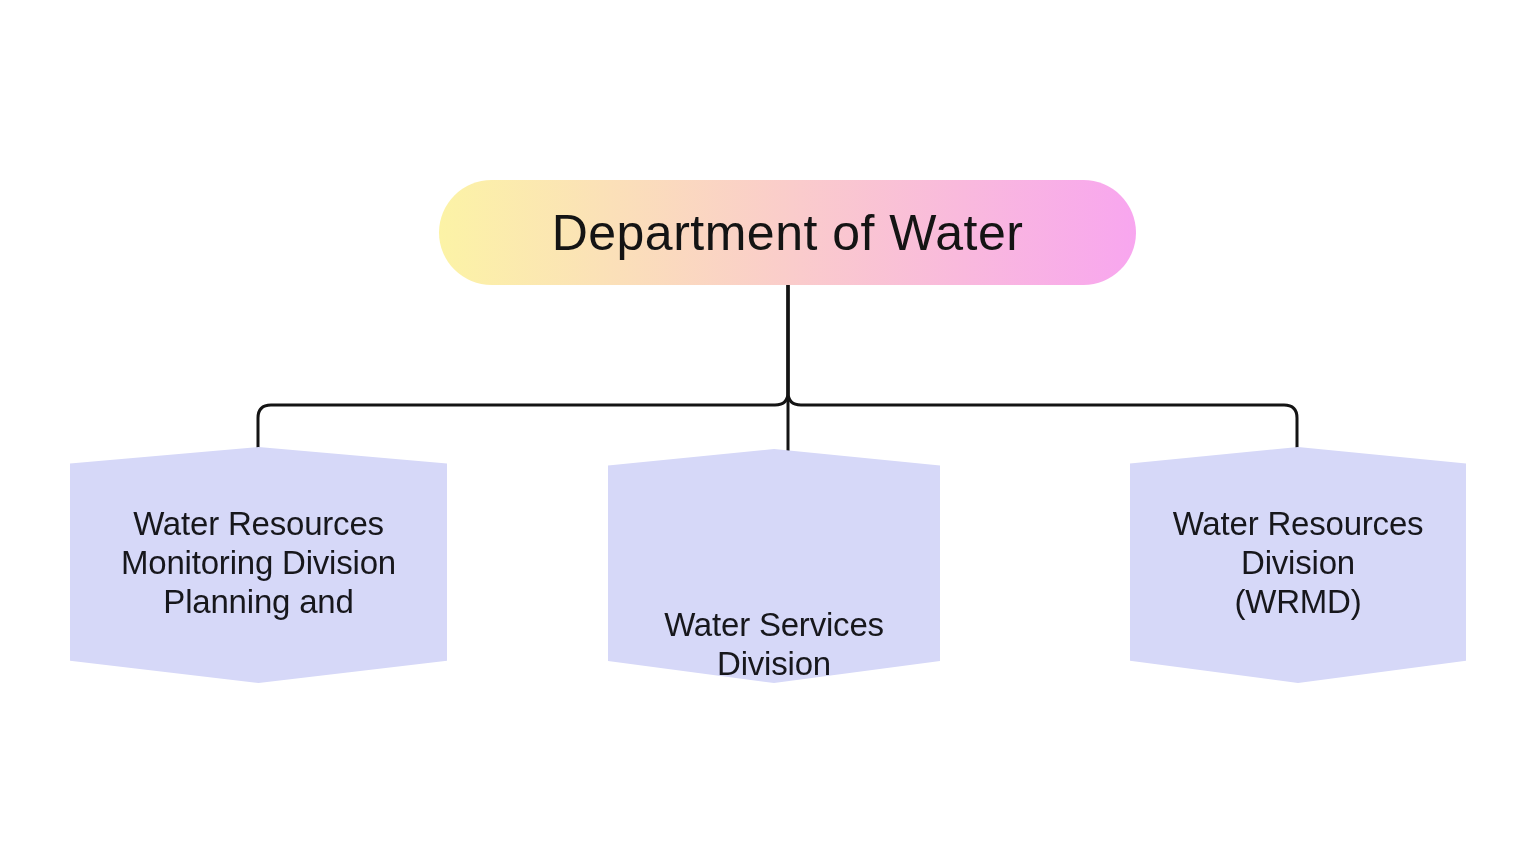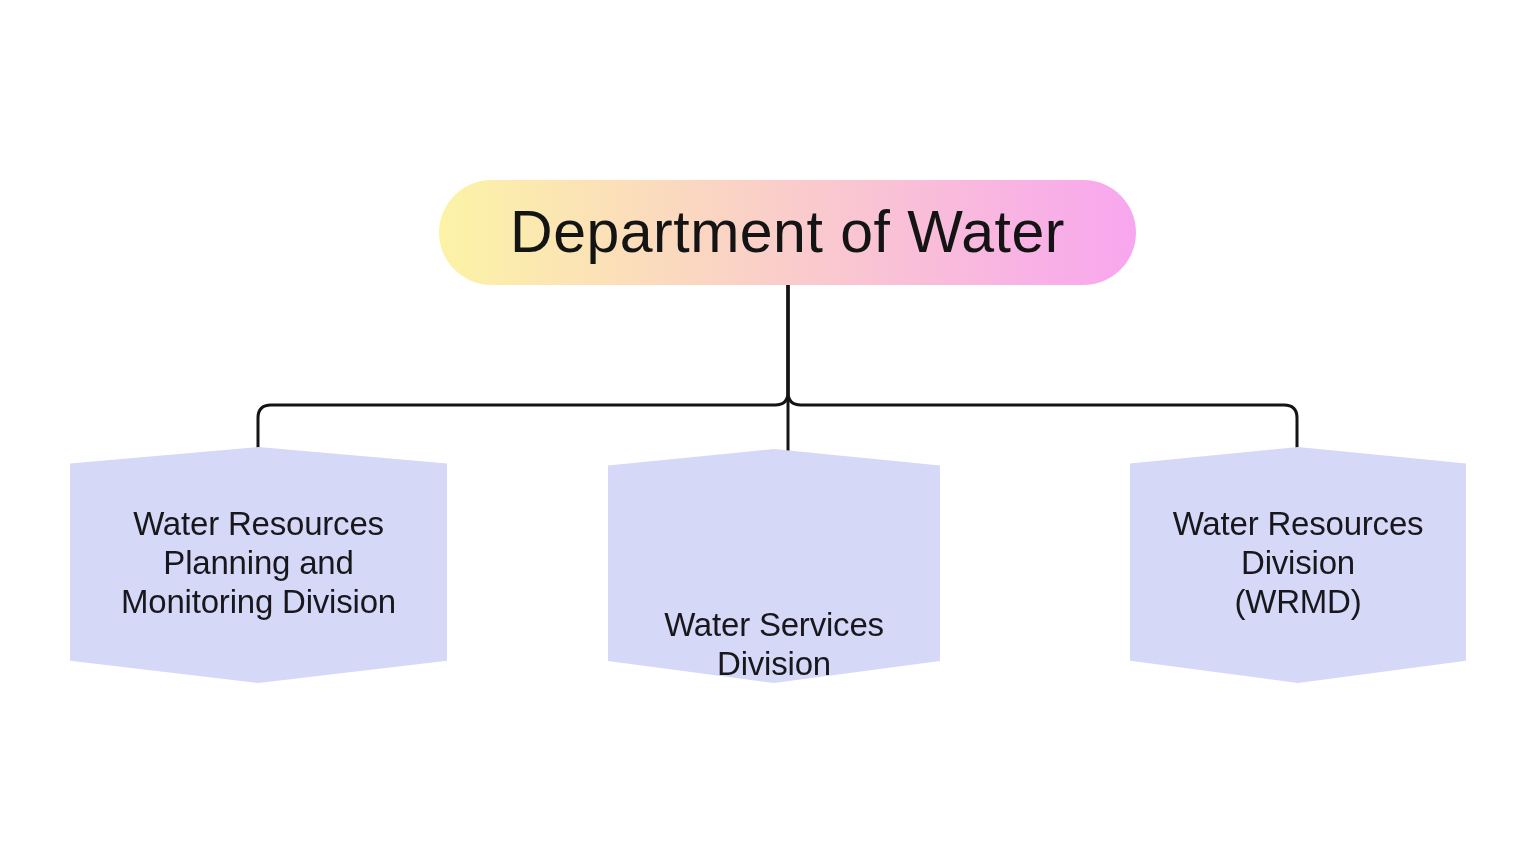--- a/index.html
+++ b/index.html
@@ -33,21 +33,21 @@
     top: 180px;
     width: 697px;
     height: 105px;
     border-radius: 52.5px;
     background: linear-gradient(90deg, var(--grad-from, #FCF3A6) 0%, var(--grad-to, #F8A6EF) 100%);
     display: flex;
     align-items: center;
     justify-content: center;
   }
   .root-label {
-    font-size: 59px;
+    font-size: 50px;
     line-height: 1;
     color: var(--title-color, #141414);
     letter-spacing: 0.5px;
     white-space: nowrap;
   }
   .division-node {
     position: absolute;
     background: var(--division-fill, #D6D8F8);
     clip-path: polygon(0% 7%, 50% 0%, 100% 7%, 100% 90.6%, 50% 100%, 0% 90.6%);
     display: flex;
@@ -78,22 +78,22 @@
     <path d="M788,283 L788,392 Q788,405 801,405 L1284,405 Q1297,405 1297,418 L1297,452"></path>
   </svg>
 
   <div class="root-node">
     <div class="root-label">Department of Water</div>
   </div>
 
   <div class="division-node pos-0">
     <div class="division-label">
       <span>Water Resources</span>
+      <span>Monitoring Division</span>
       <span>Planning and</span>
-      <span>Monitoring Division</span>
     </div>
   </div>
 
   <div class="division-node pos-1">
     <div class="division-label">
       <span>Water Services</span>
       <span>Division</span>
     </div>
   </div>
 

